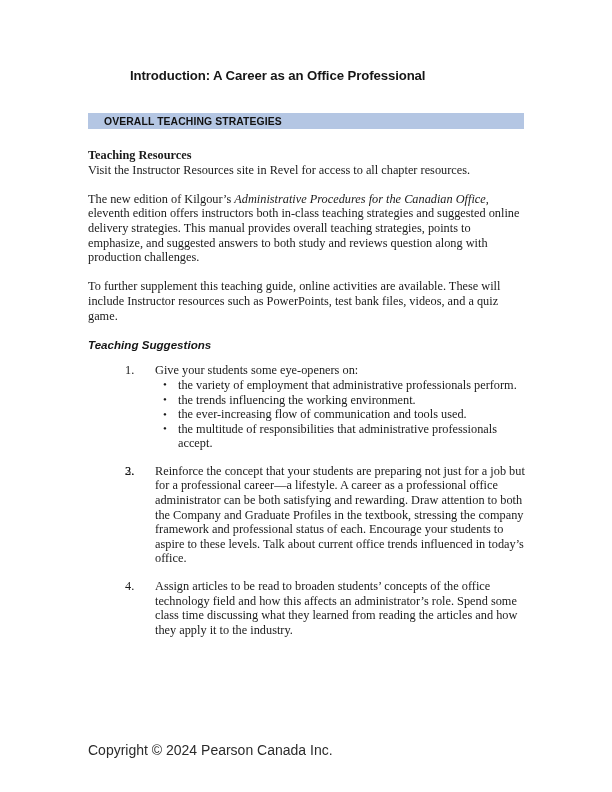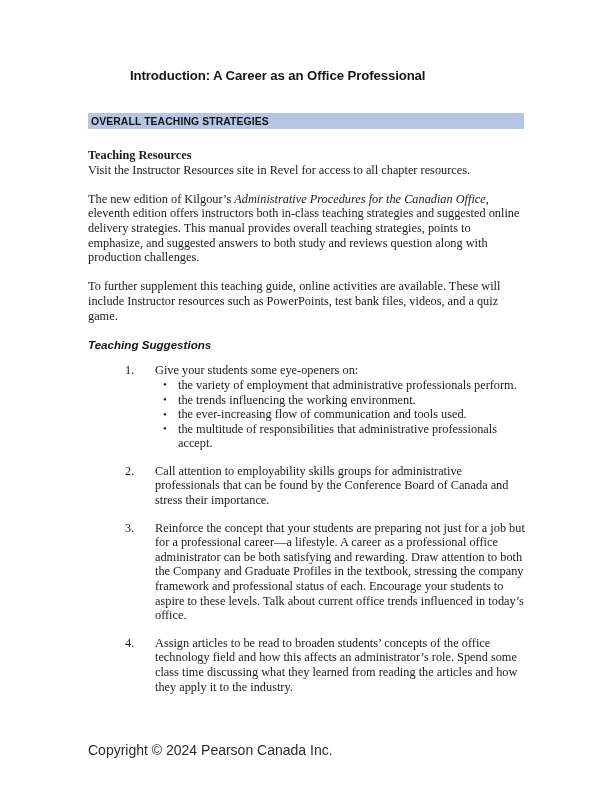--- a/index.html
+++ b/index.html
@@ -45,21 +45,21 @@
     background: #b4c6e3;
     display: flex;
     align-items: center;
   }
   .section-banner-label {
     font-family: "Liberation Sans", sans-serif;
     font-weight: bold;
     font-size: 10.4px;
     letter-spacing: 0.1px;
     color: #111111;
-    padding-left: 3px;
+    padding-left: 16px;
   }
 
   
   .content {
     position: absolute;
     left: 88px;
     top: 148px;
     width: 440px;
     font-size: 12.3px;
     line-height: 14.6px;
@@ -207,21 +207,20 @@
           </li>
           <li class="bullet-item">
             <span class="bullet-dot">•</span>
             <span>the multitude of responsibilities that administrative professionals accept.</span>
           </li>
         </ul>
       </li>
 
       <li class="num-item">
         <span class="num-marker">2.</span>
-        <span class="num-text">Call attention to employability skills groups for administrative professionals that can be found by the Conference Board of Canada and stress their importance.</span>
       </li>
 
       <li class="num-item">
         <span class="num-marker">3.</span>
         <span class="num-text">Reinforce the concept that your students are preparing not just for a job but for a professional career—a lifestyle. A career as a professional office administrator can be both satisfying and rewarding. Draw attention to both the Company and Graduate Profiles in the textbook, stressing the company framework and professional status of each. Encourage your students to aspire to these levels. Talk about current office trends influenced in today’s office.</span>
       </li>
 
       <li class="num-item">
         <span class="num-marker">4.</span>
         <span class="num-text">Assign articles to be read to broaden students’ concepts of the office technology field and how this affects an administrator’s role. Spend some class time discussing what they learned from reading the articles and how they apply it to the industry.</span>

